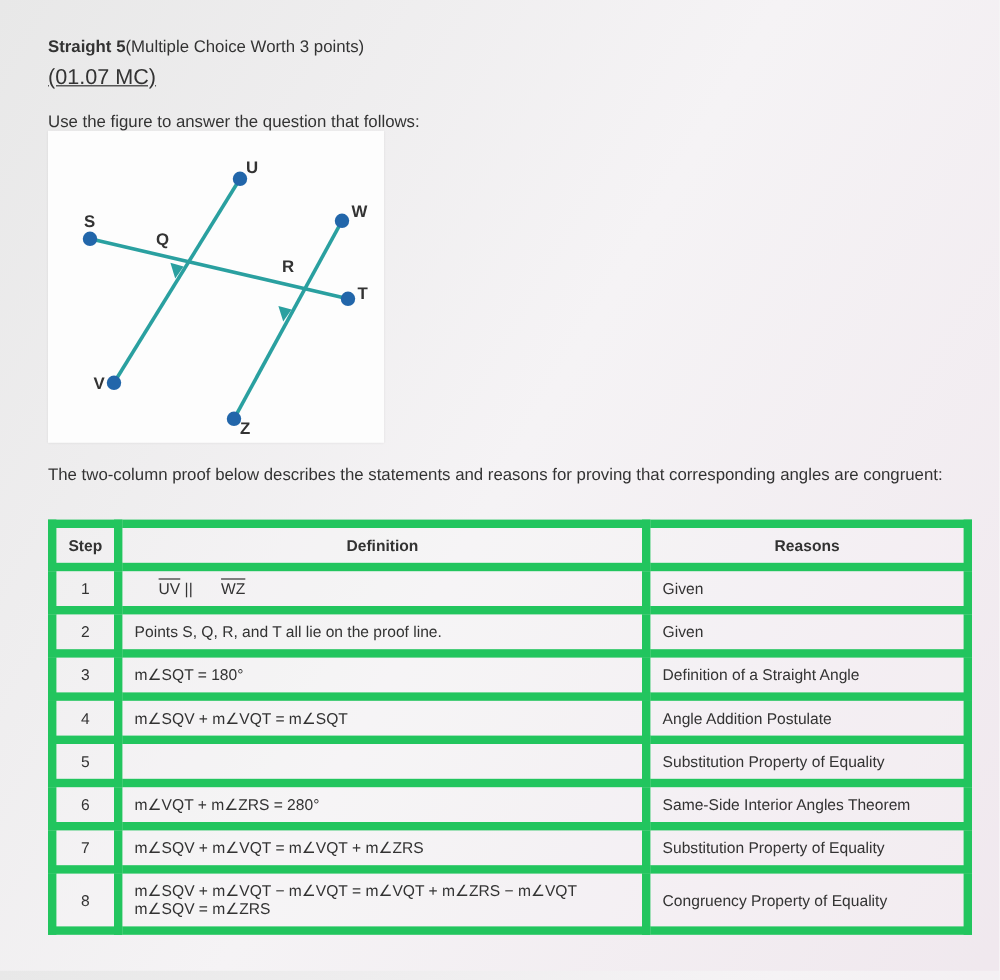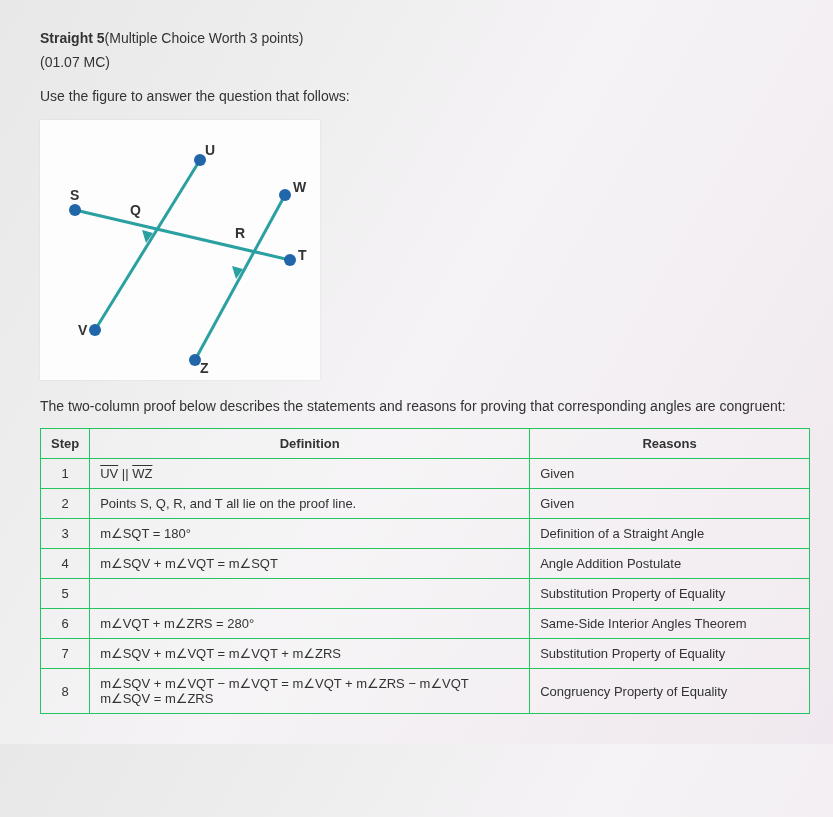--- a/index.html
+++ b/index.html
@@ -6,48 +6,48 @@
   body {
     margin: 0;
     padding: 30px 40px;
     font-family: Arial, Helvetica, sans-serif;
     background: linear-gradient(120deg, #e8e8e8 0%, #f5f3f5 50%, #f0e8ee 100%);
     color: #333;
     width: 833px;
   }
   .q-header { font-size: 14px; margin-bottom: 8px; }
   .q-header b { font-weight: bold; }
-  .q-code { font-size: 14px; margin-bottom: 18px; }
-  .q-prompt { font-size: 14px; margin-bottom: 16px; }
+  .q-code { font-size: 18px; margin-bottom: 18px; text-decoration: underline; }
+  .q-prompt { font-size: 14px; }
   .figure-box {
     background: #fdfdfd;
     width: 280px;
     height: 260px;
     position: relative;
     margin-bottom: 18px;
     box-shadow: 0 0 2px rgba(0,0,0,.08);
   }
   .figure-box svg { width: 100%; height: 100%; }
   .pt-label { font-size: 14px; font-weight: bold; fill: #333; }
-  .desc { font-size: 14px; margin-bottom: 14px; }
+  .desc { font-size: 14px; margin-bottom: 30px; }
   table.proof {
     border-collapse: collapse;
     font-size: 13px;
     width: 770px;
   }
   table.proof th, table.proof td {
-    border: 1px solid #22c55e;
+    border: 7px solid #22c55e;
     padding: 7px 10px;
     text-align: left;
     vertical-align: middle;
     background: rgba(255,255,255,.15);
   }
   table.proof th { text-align: center; font-weight: bold; }
   .col-step { width: 44px; text-align: center; }
-  .ov { text-decoration: overline; }
+  .ov { text-decoration: overline; margin-left: 20px; }
   .stmt-col { width: 440px; }
 </style>
 </head>
 <body>
 
 <div class="q-header">
   <b><span>Straight </span><span>5</span></b><span>(Multiple Choice Worth 3 points)</span>
 </div>
 <div class="q-code">(01.07 MC)</div>
 <div class="q-prompt">Use the figure to answer the question that follows:</div>

